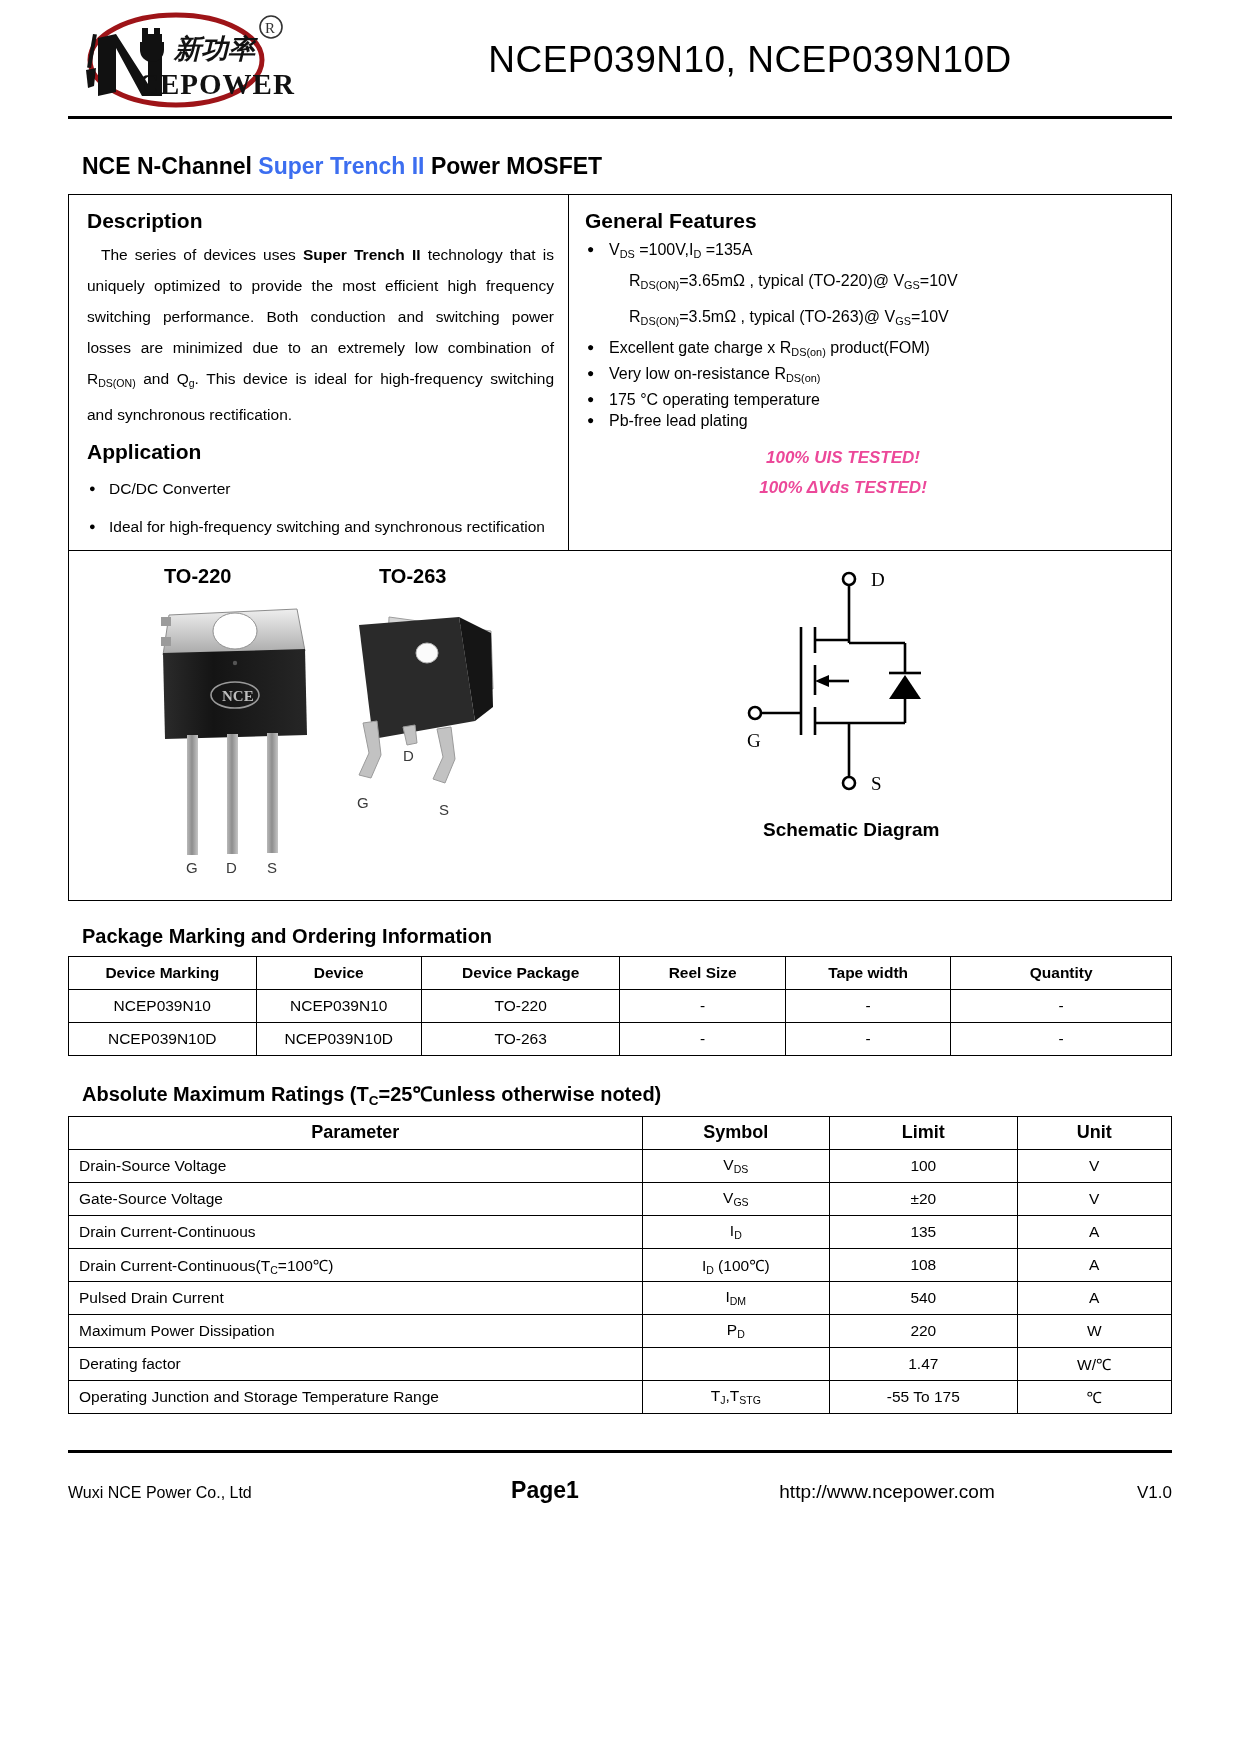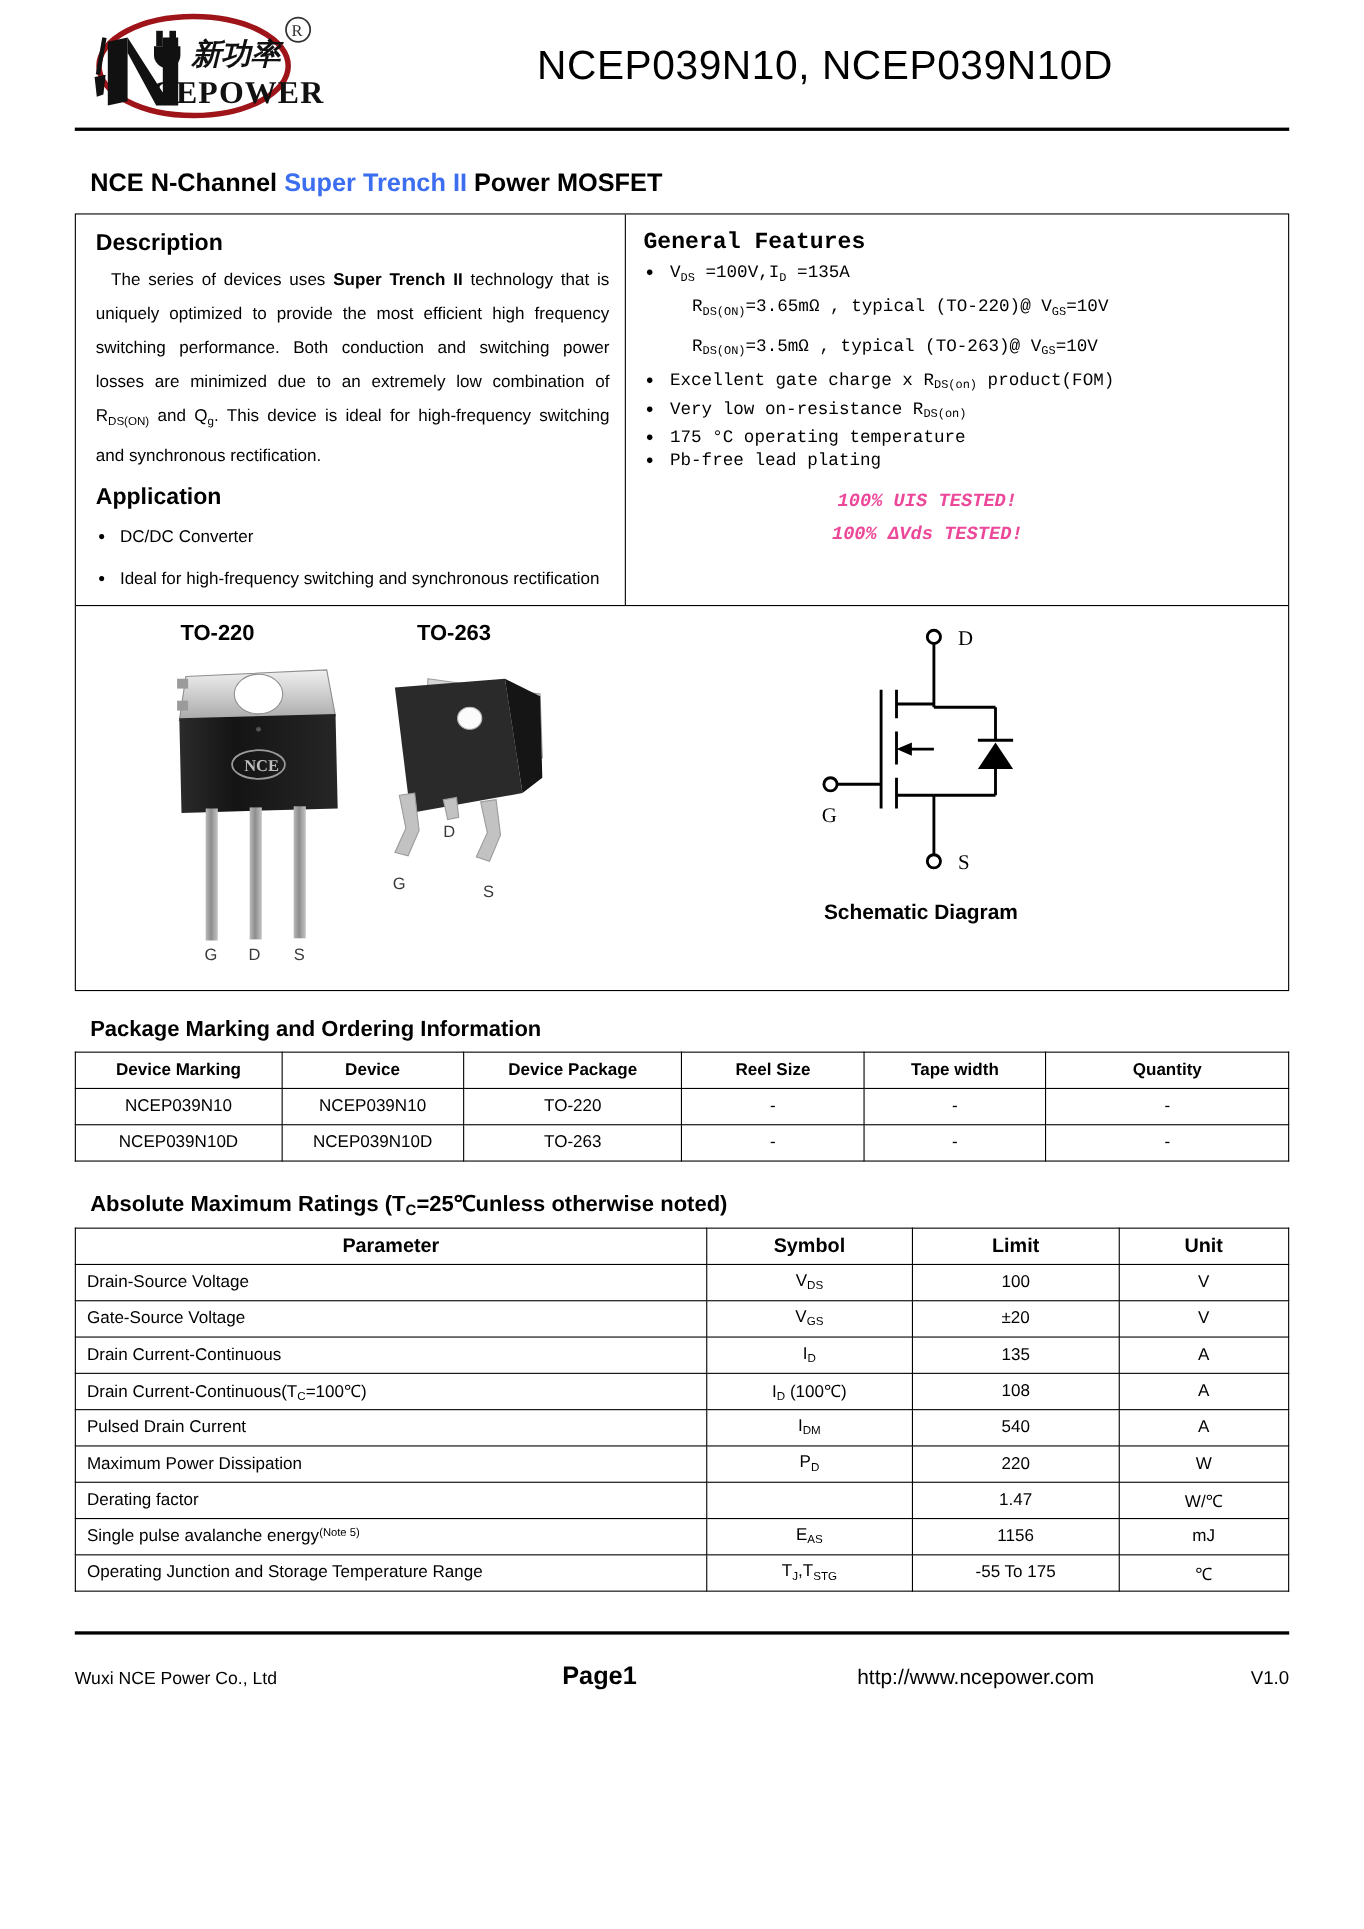--- a/index.html
+++ b/index.html
@@ -24,21 +24,21 @@
   .header-rule { border-bottom:3px solid #000; margin:4px 0 0 0; }
 
   
   .maintitle { font-size:23px; font-weight:bold; margin:34px 0 14px 14px; }
   .st2 { color:#3c6ef0; }
 
   
   .topbox { border:1.5px solid #000; display:block; }
   .toprow { display:flex; }
   .col-desc { width:500px; border-right:1.5px solid #000; padding:14px 14px 10px 18px; }
-  .col-feat { flex:1; padding:14px 10px 10px 16px;font-family:Liberation Mono, monospace; }
+  .col-feat { flex:1; padding:14px 10px 10px 16px; }
   .sec-h { font-size:21px; font-weight:bold; margin:0 0 6px 0; }
   .desc-p {
     font-size:15.5px; line-height:31px; text-align:justify; text-justify:inter-word;
     margin:0 0 2px 0; text-indent:14px;
   }
   .desc-p b { font-weight:bold; }
   .app-h { font-size:21px; font-weight:bold; margin:10px 0 6px 0; }
   .bullets { list-style:none; margin:0; padding:0; }
   .bullets li { font-size:15.5px; line-height:27px; position:relative; padding-left:22px;margin-top:11px; }
   .bullets li:before { content:"\25CF"; position:absolute; left:2px; top:0; font-size:11px; }
@@ -53,21 +53,21 @@
   .red-wrap { margin-top:12px; }
 
   sub { font-size:.68em; vertical-align:-.28em; }
   sup { font-size:.66em; vertical-align:.5em; }
 
   
   .pkgrow { border-top:1.5px solid #000; display:flex; height:350px; position:relative; }
   .pkg-left { width:500px; position:relative; }
   .pkg-right { flex:1; position:relative; }
   .pkg-label { position:absolute; font-size:20px; font-weight:bold; }
-  .schem-label { position:absolute; font-size:19px; font-weight:bold; left:180px; top:268px; }
+  .schem-label { position:absolute; font-size:19px; font-weight:bold; left:194px; top:268px; }
 
   
   .secttitle { font-size:20px; font-weight:bold; margin:24px 0 8px 14px; }
 
   
   table { border-collapse:collapse; width:100%; }
   table.order td, table.order th { border:1.2px solid #000; height:33px; font-size:15.5px; text-align:center; }
   table.order th { font-weight:bold;margin-left:12px; }
   table.amr { border:1.5px solid #000; }
   table.amr th, table.amr td { border:1.2px solid #000; font-size:15.5px; height:33px; }
@@ -332,26 +332,20 @@
         <td class="c">220</td>
         <td class="c">W</td>
       </tr>
       <tr>
         <td class="p">Derating factor</td>
         <td class="c"></td>
         <td class="c">1.47</td>
         <td class="c">W/℃</td>
       </tr>
       <tr>
-        <td class="p"><span>Single pulse avalanche energy</span><sup>(Note 5)</sup></td>
-        <td class="c"><span>E</span><sub>AS</sub></td>
-        <td class="c">1156</td>
-        <td class="c">mJ</td>
-      </tr>
-      <tr>
         <td class="p">Operating Junction and Storage Temperature Range</td>
         <td class="c"><span>T</span><sub>J</sub><span>,T</span><sub>STG</sub></td>
         <td class="c">-55 To 175</td>
         <td class="c">℃</td>
       </tr>
     </tbody>
   </table>
 
   <div class="footer-rule"></div>
   <div class="footer">

